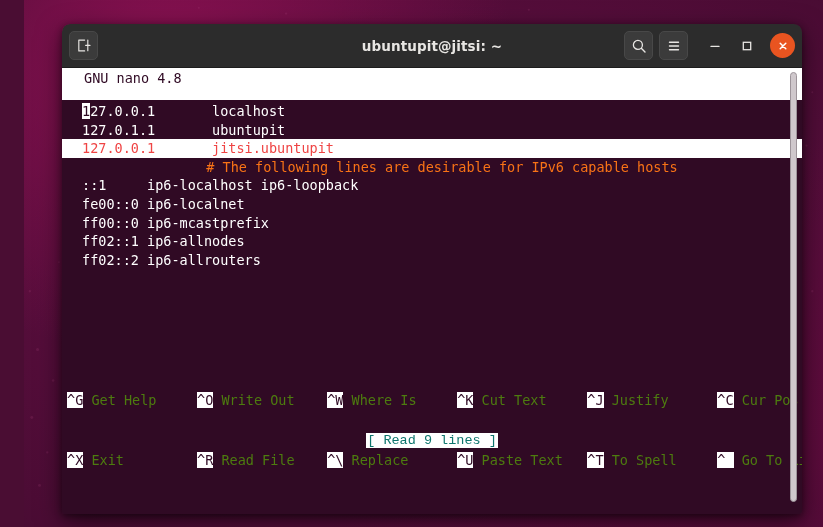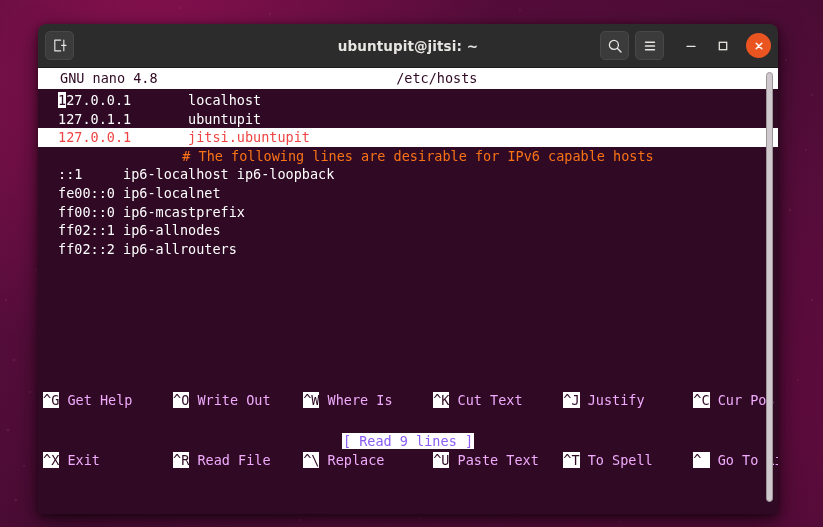--- a/index.html
+++ b/index.html
@@ -18,20 +18,21 @@
 
   
   #desktop {
     position: absolute;
     inset: 0;
     background:
       radial-gradient(ellipse 70% 90% at 18% 12%, #8b1152 0%, rgba(139,17,82,0) 62%),
       radial-gradient(ellipse 90% 80% at 92% 78%, #5d0b3c 0%, rgba(93,11,60,0) 66%),
       radial-gradient(ellipse 120% 120% at 50% 50%, #6d1049 0%, #3a0a2a 85%),
       linear-gradient(145deg, #7b1150 0%, #5b0d3c 42%, #380a28 100%);
+    margin-left: 24px;
   }
   #desktop-dots {
     position: absolute;
     inset: 0;
     opacity: .5;
   }
 
   
   #terminal-window {
     position: absolute;
@@ -105,21 +106,21 @@
     font-family: "DejaVu Sans Mono", monospace;
     font-size: 13.5px;
     line-height: 18.6px;
     overflow: hidden;
   }
 
   
   #nano-header {
     background: #ffffff;
     color: #300a24;
-    height: 21px;
+    height: 32px;
     line-height: 21px;
     display: flex;
     white-space: pre;
     overflow: hidden;
   }
   #nano-version { padding-left: 22px; }
   #nano-filename { margin: 0 auto; padding-right: 62px; }
 
   
   #nano-editor {
@@ -148,43 +149,44 @@
     position: absolute;
     left: 0; right: 0;
     bottom: 63px;
     text-align: center;
     font-family: "DejaVu Sans Mono", monospace;
     font-size: 13.5px;
     line-height: 18.6px;
   }
   #nano-status {
     background: #ffffff;
-    color: #8b5cf6;
+    color: #0f766e;
     padding: 0 1px;
     white-space: pre;
+    font-family: Liberation Mono, monospace;
   }
 
   
   #nano-shortcuts {
     position: absolute;
     left: 0; right: 0;
     bottom: 4px;
     padding-left: 5px;
     font-family: "DejaVu Sans Mono", monospace;
     font-size: 13.5px;
     line-height: 20px;
     color: #ffffff;
     white-space: pre;
   }
   .sc-row { display: block; height: 20px; white-space: pre; }
   .sc-key {
     background: #ffffff;
     color: #300a24;
   }
-  .sc-label { color: #f0abfc; }
+  .sc-label { color: #4d7c0f; }
 
   
   #terminal-scrollbar {
     position: absolute;
     top: 0; right: 2px;
     width: 13px;
     height: 100%;
     display: flex;
     justify-content: center;
     cursor: pointer;
@@ -277,21 +279,20 @@
             <path d="M3.2 3.2l5.6 5.6M8.8 3.2l-5.6 5.6" stroke="#ffffff" stroke-width="1.5" stroke-linecap="round"></path>
           </svg>
         </div>
       </div>
     </div>
 
     <div id="terminal-body">
 
       <div id="nano-header">
         <span id="nano-version">GNU nano 4.8</span>
-        <span id="nano-filename">/etc/hosts</span>
       </div>
 
       <div id="nano-editor"><div class="edit-line"><span class="cursor-cell">1</span><span>27.0.0.1       localhost</span></div><div class="edit-line"><span>127.0.1.1       ubuntupit</span></div><div class="edit-line highlight"><span>127.0.0.1       jitsi.ubuntupit</span></div><div class="edit-line comment"><span># The following lines are desirable for IPv6 capable hosts</span></div><div class="edit-line"><span>::1     ip6-localhost ip6-loopback</span></div><div class="edit-line"><span>fe00::0 ip6-localnet</span></div><div class="edit-line"><span>ff00::0 ip6-mcastprefix</span></div><div class="edit-line"><span>ff02::1 ip6-allnodes</span></div><div class="edit-line"><span>ff02::2 ip6-allrouters</span></div></div>
 
       <div id="nano-status-wrap">
         <span id="nano-status">[ Read 9 lines ]</span>
       </div>
 
       <div id="nano-shortcuts">
         <span class="sc-row" id="sc-row-1"><span class="sc-key">^G</span><span class="sc-label"> Get Help</span><span>     </span><span class="sc-key">^O</span><span class="sc-label"> Write Out</span><span>    </span><span class="sc-key">^W</span><span class="sc-label"> Where Is</span><span>     </span><span class="sc-key">^K</span><span class="sc-label"> Cut Text</span><span>     </span><span class="sc-key">^J</span><span class="sc-label"> Justify</span><span>      </span><span class="sc-key">^C</span><span class="sc-label"> Cur Pos</span></span>

